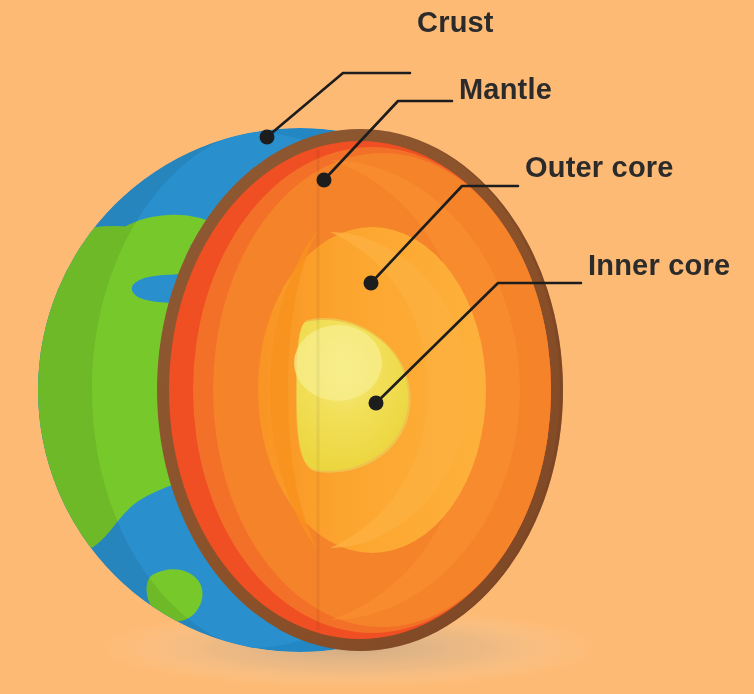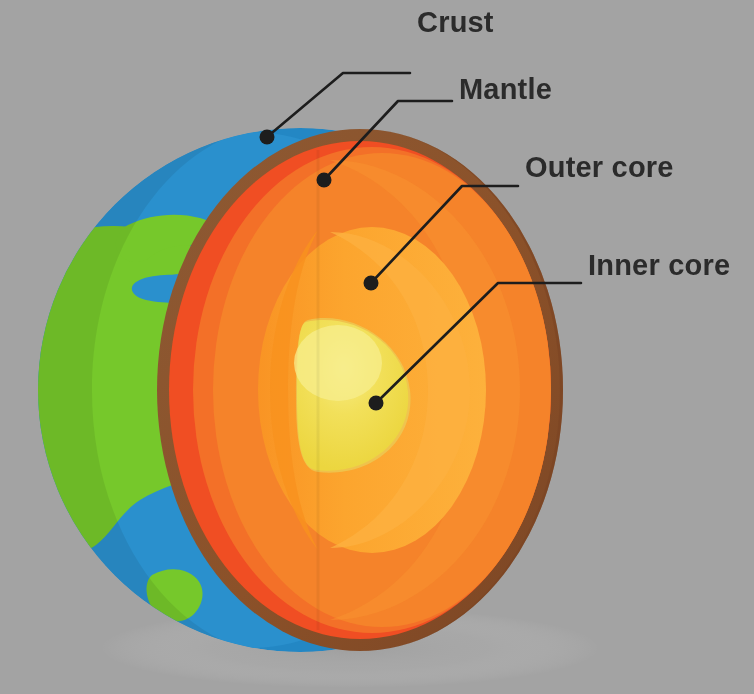--- a/index.html
+++ b/index.html
@@ -11,21 +11,21 @@
     width: 754px;
     height: 694px;
     font-family: "Liberation Sans", sans-serif;
     overflow: hidden;
     position: relative;
   }
   #stage {
     position: relative;
     width: 754px;
     height: 694px;
-    background: #a3a3a3;
+    background: #fdba74;
   }
   #diagram-svg {
     position: absolute;
     left: 0;
     top: 0;
     width: 754px;
     height: 694px;
     display: block;
   }
   .label-text {

